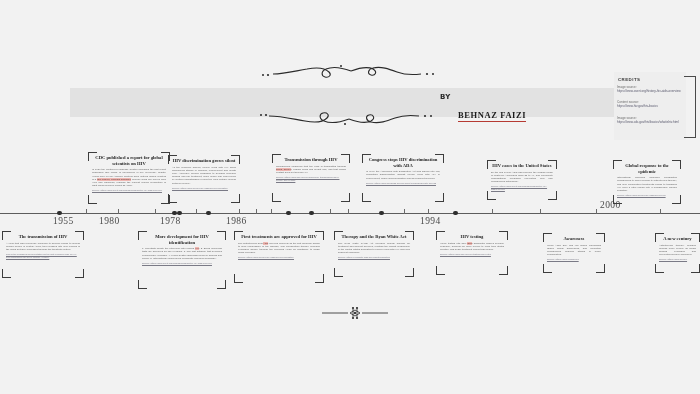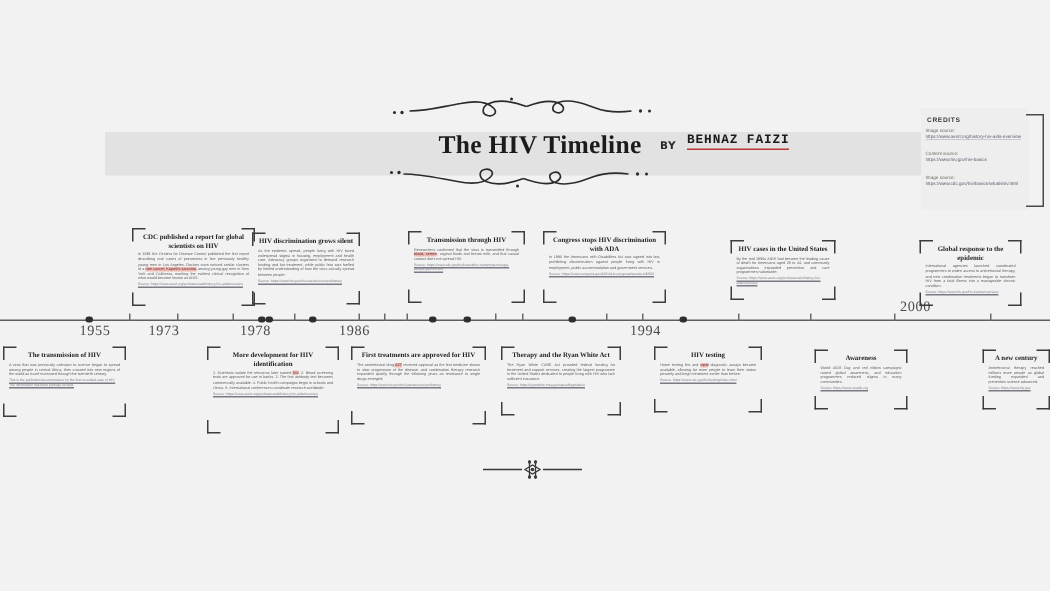--- a/index.html
+++ b/index.html
@@ -25,22 +25,22 @@
     font-weight:bold; font-size:17px; color:#1b1b1b;
     letter-spacing:.2px; line-height:18px;
   }
   #title-by {
     position:absolute; left:185px; top:31px;
     font-family:"DejaVu Sans", sans-serif;
     font-weight:bold; font-size:7px; color:#2a2a2a;
     letter-spacing:.4px;
   }
   #title-author {
-    position:absolute; left:203px; top:26px;
-    font-family:Liberation Mono, monospace;
+    position:absolute; left:203px; top:48px;
+    font-family:Liberation Serif, serif;
     font-weight:bold; font-size:8.5px; color:#1b1b1b;
     letter-spacing:.6px;
     border-bottom:1.3px solid #b63a33;
     padding-bottom:1px;
   }
   .flourish { position:absolute; left:0; width:230px; height:20px; }
   .flourish.top { top:0; }
   .flourish.bot { top:46px; }
 
   
@@ -141,21 +141,20 @@
     </g>
     <g fill="#2b2b2b">
       <circle cx="8" cy="13" r="1"></circle>
         <circle cx="13" cy="13" r="1.1"></circle>
       <circle cx="172" cy="12" r="1.1"></circle>
         <circle cx="178" cy="12" r="1"></circle>
       <circle cx="86" cy="4" r="1"></circle>
     </g>
   </svg>
 
-  <div id="title-main">The HIV Timeline</div>
   <div id="title-by">BY</div>
   <div id="title-author">BEHNAZ FAIZI</div>
 
   <svg class="flourish bot" viewBox="0 0 230 20">
     <g fill="none" stroke="#2b2b2b" stroke-width="1.1">
       <path d="M14 8 C26 8 38 11 50 13 C60 15 68 14 72 10 C75 7 72 4 68 5 C64 6 64 11 69 13 C76 16 86 14 94 11"></path>
       <path d="M94 11 C102 14 110 16 116 13 C121 10 118 6 114 7 C110 8 111 13 116 14 C124 16 132 13 140 10 C148 7 156 7 164 8"></path>
     </g>
     <g fill="#2b2b2b">
       <circle cx="6" cy="7" r="1"></circle>
@@ -208,21 +207,21 @@
     <div class="node" style="left: 172px;"></div>
     <div class="node" style="left: 177px;"></div>
     <div class="node" style="left: 206px;"></div>
     <div class="node" style="left: 286px;"></div>
     <div class="node" style="left: 309px;"></div>
     <div class="node" style="left: 379px;"></div>
     <div class="node" style="left: 453px;"></div>
   </div>
 <div id="years-layer">
     <div class="year" style="left: 53px; top: 216px;">1955</div>
-    <div class="year" style="left: 99px; top: 216px;">1973</div>
+    <div class="year" style="left: 99px; top: 216px;">1980</div>
     <div class="year" style="left: 160px; top: 216px;">1978</div>
     <div class="year" style="left: 226px; top: 216px;">1986</div>
     <div class="year" style="left: 420px; top: 216px;">1994</div>
     <div class="year" style="left: 600px; top: 200px;">2000</div>
   </div>
 
 <div id="cards-upper-layer">
     <div class="card" style="left: 88px; top: 152px; width: 82px; height: 52px;">
       <span class="brk tl"></span>
       <span class="brk tr"></span>

